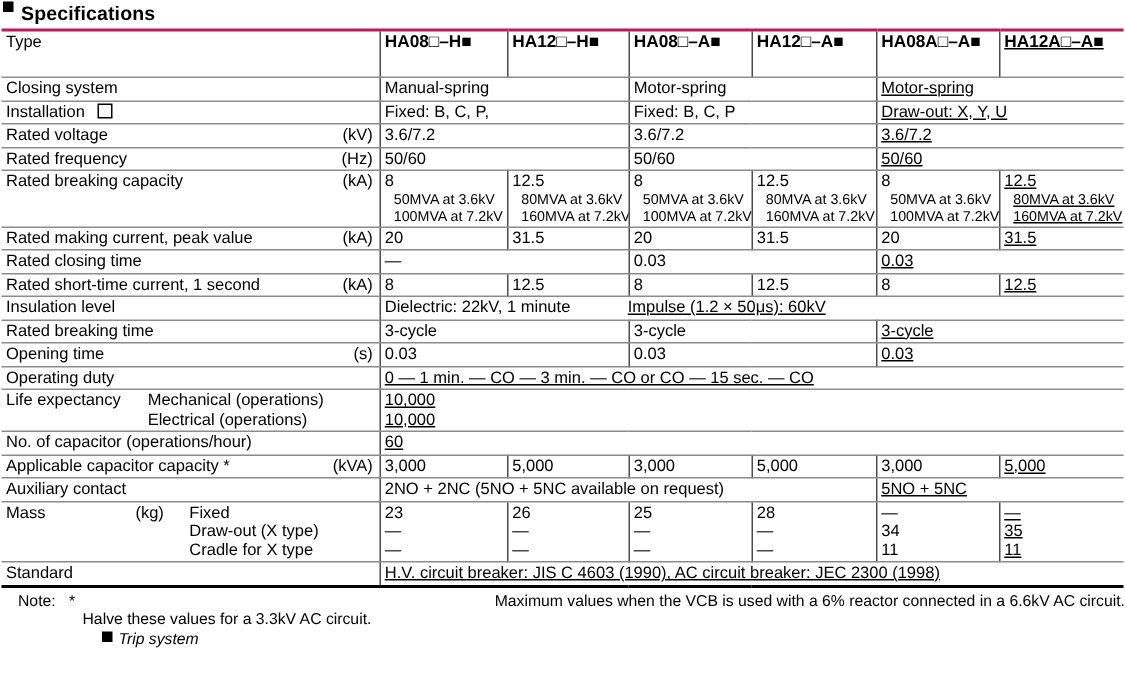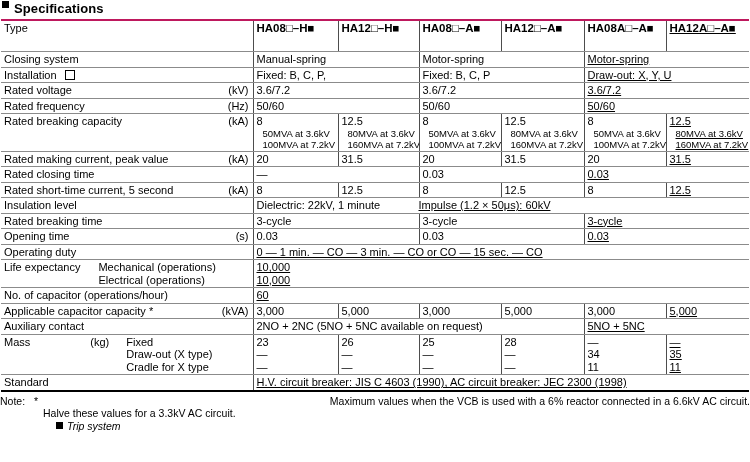--- a/index.html
+++ b/index.html
@@ -68,21 +68,21 @@
 
   td.hdr{font-weight:bold;font-size:11.5px;margin-top:48px;}
   .sub-small{font-size:9.5px;display:block;padding-left:6px;line-height:11px;}
   .ml{display:block;line-height:12.5px;}
 
   
   .notes{
     margin-top:3px;
     font-size:10.5px;
     line-height:12.5px;
-    padding-left:0;
+    padding-left:12px;
   }
   .notes .nrow{display:flex;}
   .notes .nlabel{flex:0 0 34px;}
   .notes .nstar{flex:0 0 9px;}
   .notes .ntext{flex:1 1 auto;text-align:right;}
   .notes .indent1{padding-left:43px;}
   .notes .indent2{padding-left:56px;font-style:italic;}
 </style>
 </head>
 <body>
@@ -254,21 +254,21 @@
           <span>Rated closing time</span>
         </td>
         <td colspan="2"><span>—</span></td>
         <td colspan="2"><span>0.03</span></td>
         <td colspan="2" class="nobr"><span>0.03</span></td>
       </tr>
 
       <tr>
         <td>
           <div class="lab">
-            <span class="l-txt">Rated short-time current, 5 second</span>
+            <span class="l-txt">Rated short-time current, 1 second</span>
             <span class="l-spacer"></span>
             <span class="l-unit">(kA)</span>
           </div>
         </td>
         <td><span>8</span></td>
         <td><span>12.5</span></td>
         <td><span>8</span></td>
         <td><span>12.5</span></td>
         <td><span>8</span></td>
         <td class="nobr"><span>12.5</span></td>

